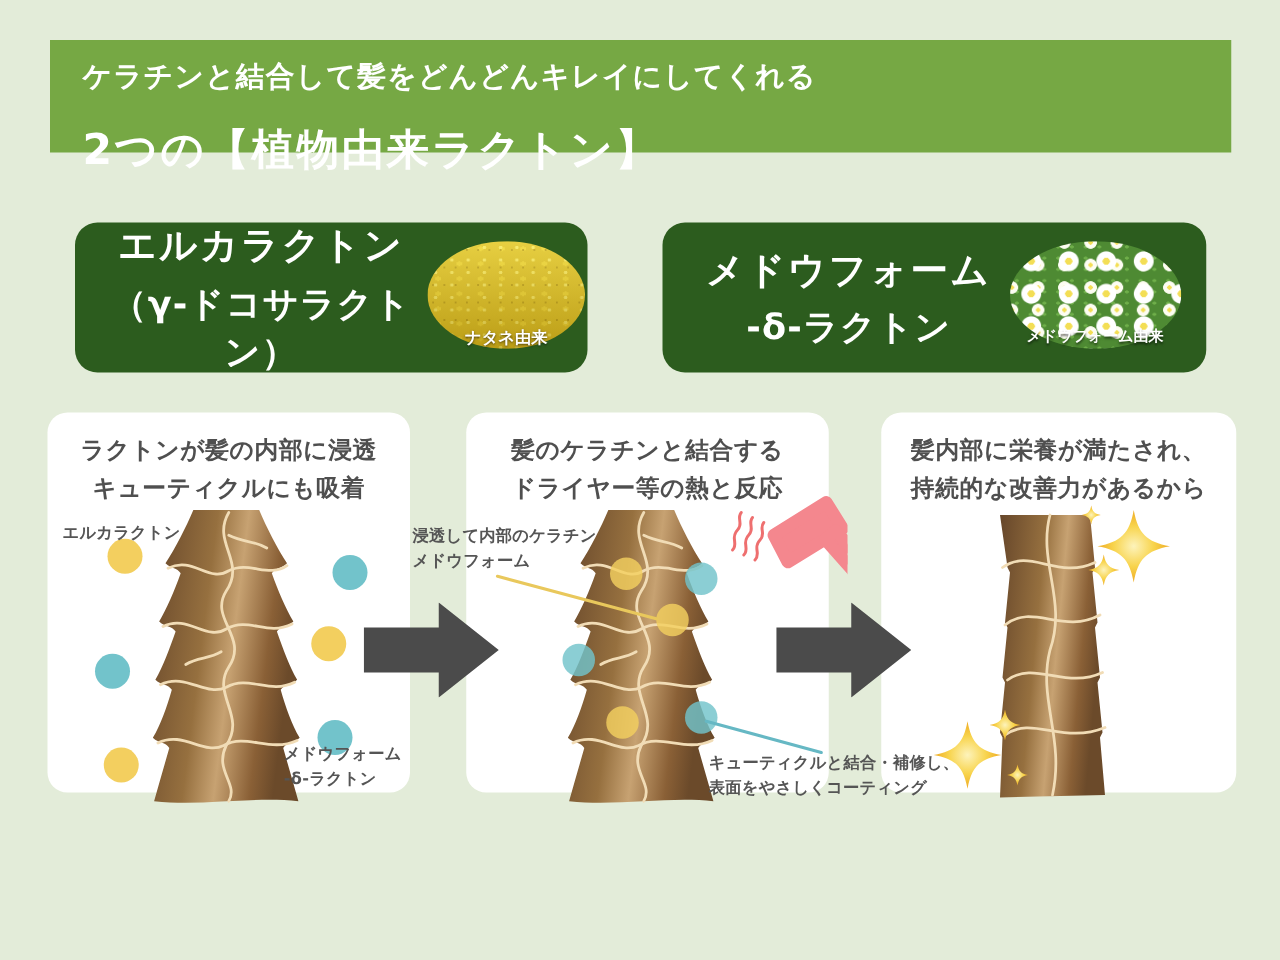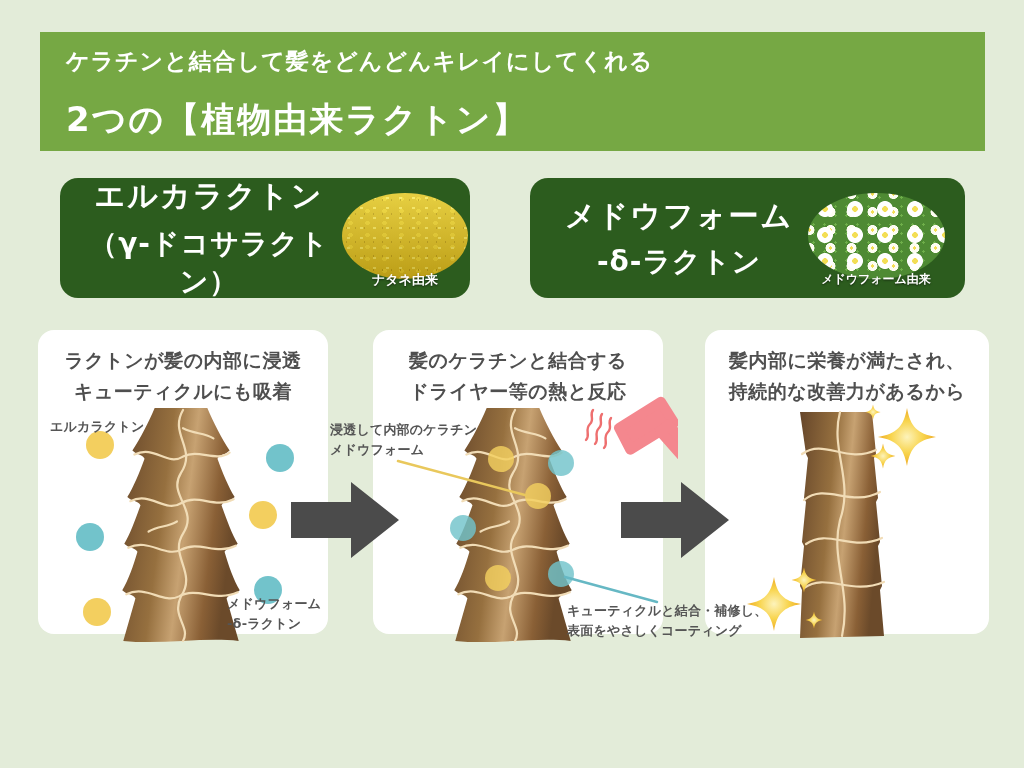--- a/index.html
+++ b/index.html
@@ -7,21 +7,21 @@
   body {
     font-family: "DejaVu Sans", "Liberation Sans", sans-serif;
     background:#e3ecd9;
     position:relative;
     overflow:hidden;
   }
   .canvas { position:absolute; inset:0; width:1024px; height:768px; }
 
   
   .header {
-    position:absolute; left:40px; top:32px; width:945px; height:119px;
+    position:absolute; left:40px; top:32px; width:945px; height:90px;
     background:#76a844; color:#fff; padding:14px 0 0 26px;
   }
   .header .h1 { font-size:23px; font-weight:bold; letter-spacing:1px; }
   .header .h2 { font-size:34px; font-weight:bold; letter-spacing:2px; margin-top:20px; }
 
   
   .ingbox {
     position:absolute; top:178px; height:120px; background:#2c5c1e;
     border-radius:18px; color:#fff;
   }
@@ -53,21 +53,21 @@
     left:278px; width:137px;
     background-color:#4e8a33;
     background-image:
       radial-gradient(circle, #f3de55 14%, #ffffff 15% 38%, transparent 42%),
       radial-gradient(circle, #f3de55 12%, #fdfdf2 13% 34%, transparent 38%),
       radial-gradient(#6faf4a 18%, transparent 19%);
     background-size:30px 26px, 21px 18px, 11px 9px;
     background-position:2px 3px, 12px 10px, 0 0;
   }
   .flower-caption {
-    position:absolute; top:93px; text-align:center; color:#fff;
+    position:absolute; top:83px; text-align:center; color:#fff;
     font-size:13px; font-weight:bold; text-shadow:0 1px 2px rgba(0,0,0,0.6);
   }
   .flower-caption.c1 { left:282px; width:126px; }
   .flower-caption.c2 { left:270px; width:152px; font-size:12px; }
 
   
   .panel {
     position:absolute; top:330px; height:304px; background:#ffffff;
     border-radius:16px;
   }

